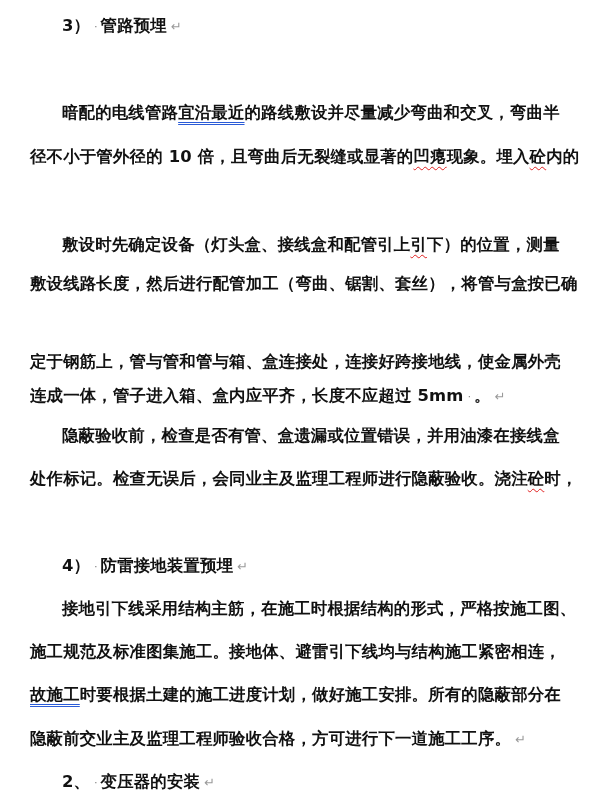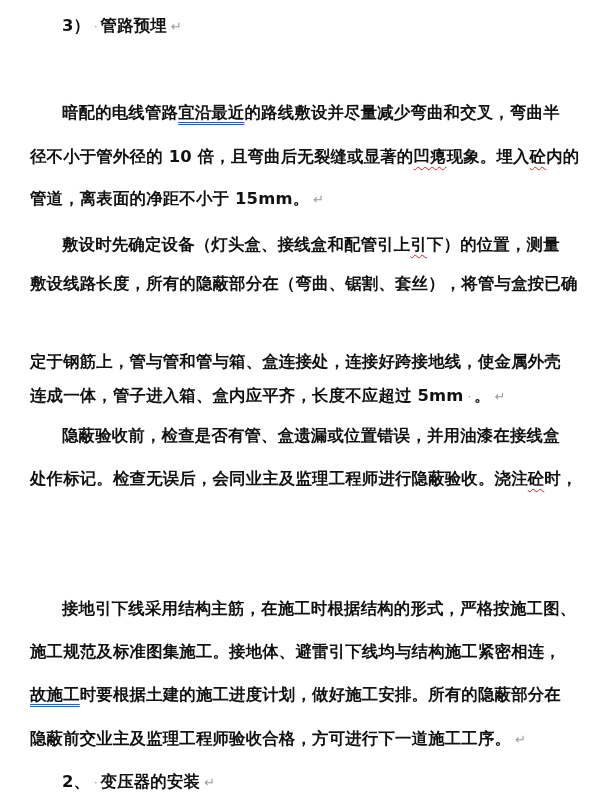--- a/index.html
+++ b/index.html
@@ -24,44 +24,44 @@
     <span>3）</span><span class="dot">·</span><span>管路预埋</span><span class="pm">↵</span>
   </div>
 
 
   <div class="line indent" style="top:102px;">
     <span>暗配的电线管路</span><span class="u-blue">宜沿最近</span><span>的路线敷设并尽量减少弯曲和交叉，弯曲半</span>
   </div>
   <div class="line" style="top:146px;">
     <span>径不小于管外径的 10 倍，且弯曲后无裂缝或显著的</span><span class="u-red">凹瘪</span><span>现象。埋入</span><span class="u-red">砼</span><span>内的</span>
   </div>
-  <div class="line" style="top:188px;">
-    <span>管道，离表面的净距不小于 15mm。</span><span class="pm">↵</span>
-  </div>
 
   <div class="line indent" style="top:234px;">
     <span>敷设时先确定设备（灯头盒、接线盒和配管引上</span><span class="u-red">引</span><span>下）的位置，测量</span>
   </div>
   <div class="line" style="top:273px;">
-    <span>敷设线路长度，所有的隐蔽部分在（弯曲、锯割、套丝），将管与盒按已确</span>
+    <span>敷设线路长度，然后进行配管加工（弯曲、锯割、套丝），将管与盒按已确</span>
   </div>
   <div class="line" style="top:351px;">
     <span>定于钢筋上，管与管和管与箱、盒连接处，连接好跨接地线，使金属外壳</span>
   </div>
   <div class="line" style="top:385px;">
     <span>连成一体，管子进入箱、盒内应平齐，长度不应超过 5mm</span><span class="dot">·</span><span>。</span><span class="pm">↵</span>
   </div>
 
   <div class="line indent" style="top:425px;">
     <span>隐蔽验收前，检查是否有管、盒遗漏或位置错误，并用油漆在接线盒</span>
   </div>
   <div class="line" style="top:468px;">
     <span>处作标记。检查无误后，会同业主及监理工程师进行隐蔽验收。浇注</span><span class="u-red">砼</span><span>时，</span>
   </div>
 
+  <div class="line heading" style="top:555px;">
+    <span>4）</span><span class="dot">·</span><span>防雷接地装置预埋</span><span class="pm">↵</span>
+  </div>
 
   <div class="line indent" style="top:598px;">
     <span>接地引下线采用结构主筋，在施工时根据结构的形式，严格按施工图、</span>
   </div>
   <div class="line" style="top:641px;">
     <span>施工规范及标准图集施工。接地体、避雷引下线均与结构施工紧密相连，</span>
   </div>
   <div class="line" style="top:684px;">
     <span class="u-blue">故施工</span><span>时要根据土建的施工进度计划，做好施工安排。所有的隐蔽部分在</span>
   </div>

